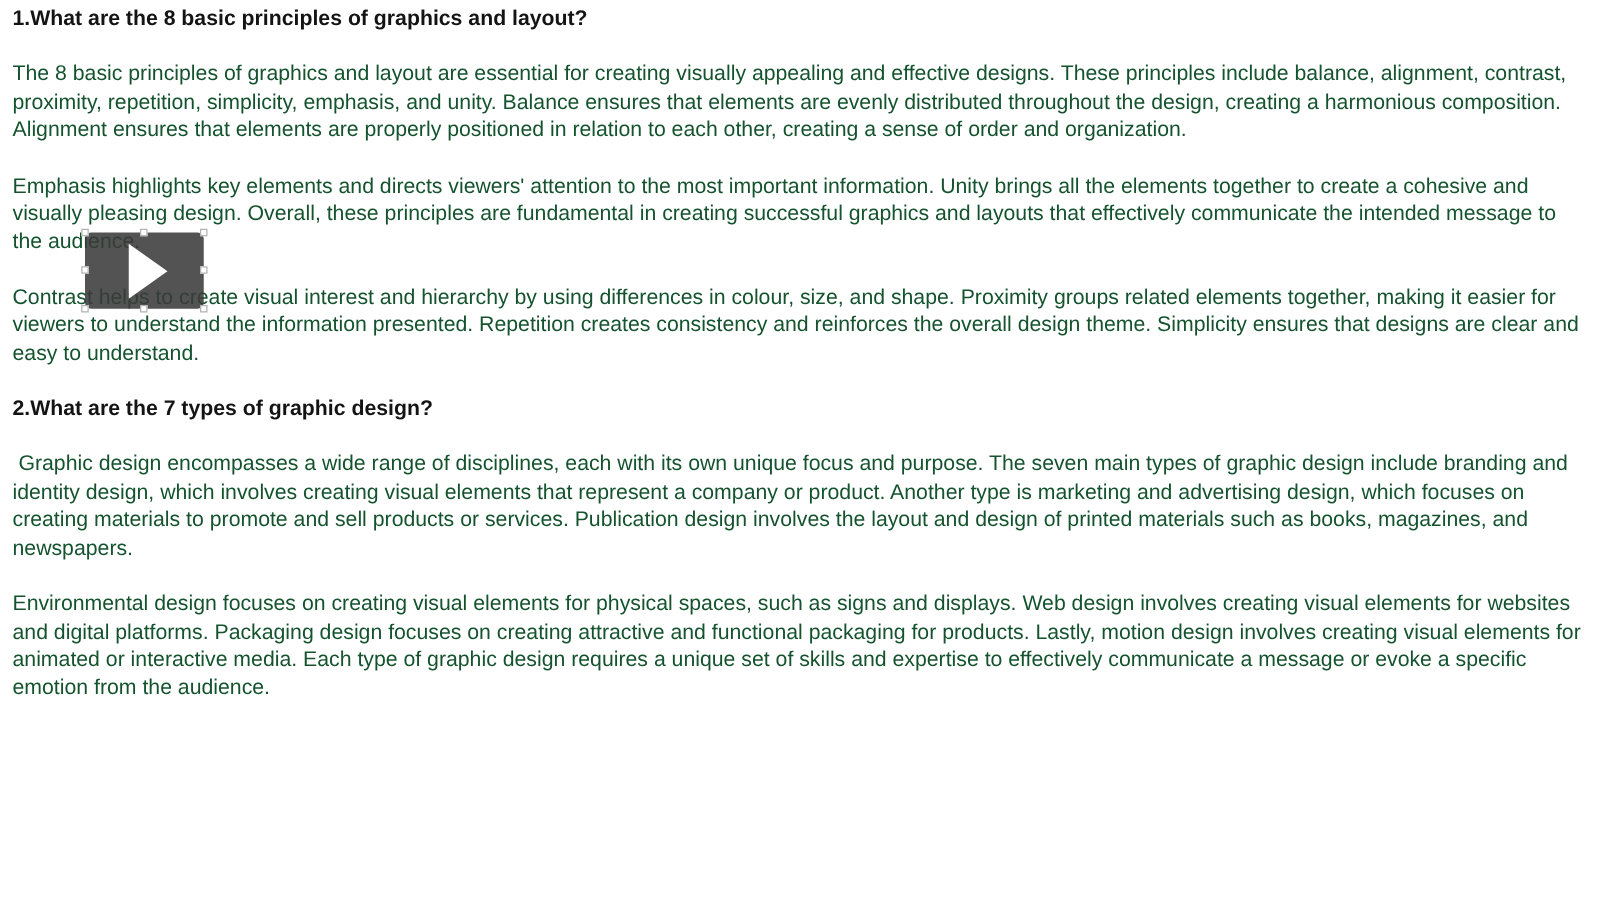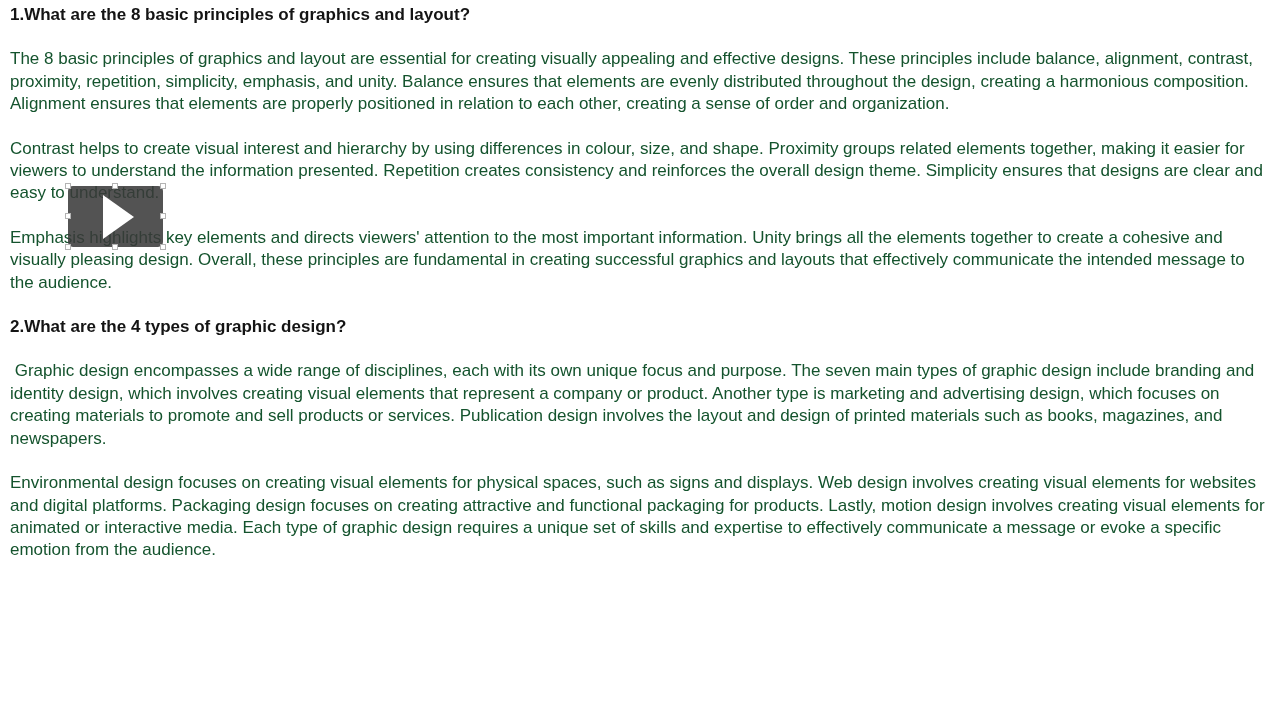--- a/index.html
+++ b/index.html
@@ -77,23 +77,23 @@
   .h-bl { left: -3px;  bottom: -3px; }
   .h-bc { left: 44px;  bottom: -3px; }
   .h-br { right: -3px; bottom: -3px; }
 </style>
 </head>
 <body>
 
 <div class="doc">
   <h2>1.What are the 8 basic principles of graphics and layout?</h2>
   <p>The 8 basic principles of graphics and layout are essential for creating visually appealing and effective designs. These principles include balance, alignment, contrast, proximity, repetition, simplicity, emphasis, and unity. Balance ensures that elements are evenly distributed throughout the design, creating a harmonious composition. Alignment ensures that elements are properly positioned in relation to each other, creating a sense of order and organization.</p>
+  <p>Emphasis highlights key elements and directs viewers' attention to the most important information. Unity brings all the elements together to create a cohesive and visually pleasing design. Overall, these principles are fundamental in creating successful graphics and layouts that effectively communicate the intended message to the audience.</p>
   <p>Contrast helps to create visual interest and hierarchy by using differences in colour, size, and shape. Proximity groups related elements together, making it easier for viewers to understand the information presented. Repetition creates consistency and reinforces the overall design theme. Simplicity ensures that designs are clear and easy to understand.</p>
-  <p>Emphasis highlights key elements and directs viewers' attention to the most important information. Unity brings all the elements together to create a cohesive and visually pleasing design. Overall, these principles are fundamental in creating successful graphics and layouts that effectively communicate the intended message to the audience.</p>
-  <h2>2.What are the 4 types of graphic design?</h2>
+  <h2>2.What are the 7 types of graphic design?</h2>
   <p> Graphic design encompasses a wide range of disciplines, each with its own unique focus and purpose. The seven main types of graphic design include branding and identity design, which involves creating visual elements that represent a company or product. Another type is marketing and advertising design, which focuses on creating materials to promote and sell products or services. Publication design involves the layout and design of printed materials such as books, magazines, and newspapers.</p>
   <p>Environmental design focuses on creating visual elements for physical spaces, such as signs and displays. Web design involves creating visual elements for websites and digital platforms. Packaging design focuses on creating attractive and functional packaging for products. Lastly, motion design involves creating visual elements for animated or interactive media. Each type of graphic design requires a unique set of skills and expertise to effectively communicate a message or evoke a specific emotion from the audience.</p>
 
   <div class="play-button">
     <div class="bg" style="background-color: rgb(58, 58, 58);"></div>
     <div class="triangle" style="border-left-color: rgb(255, 255, 255);"></div>
     <div class="handle h-tl"></div>
     <div class="handle h-tc"></div>
     <div class="handle h-tr"></div>
     <div class="handle h-ml"></div>

